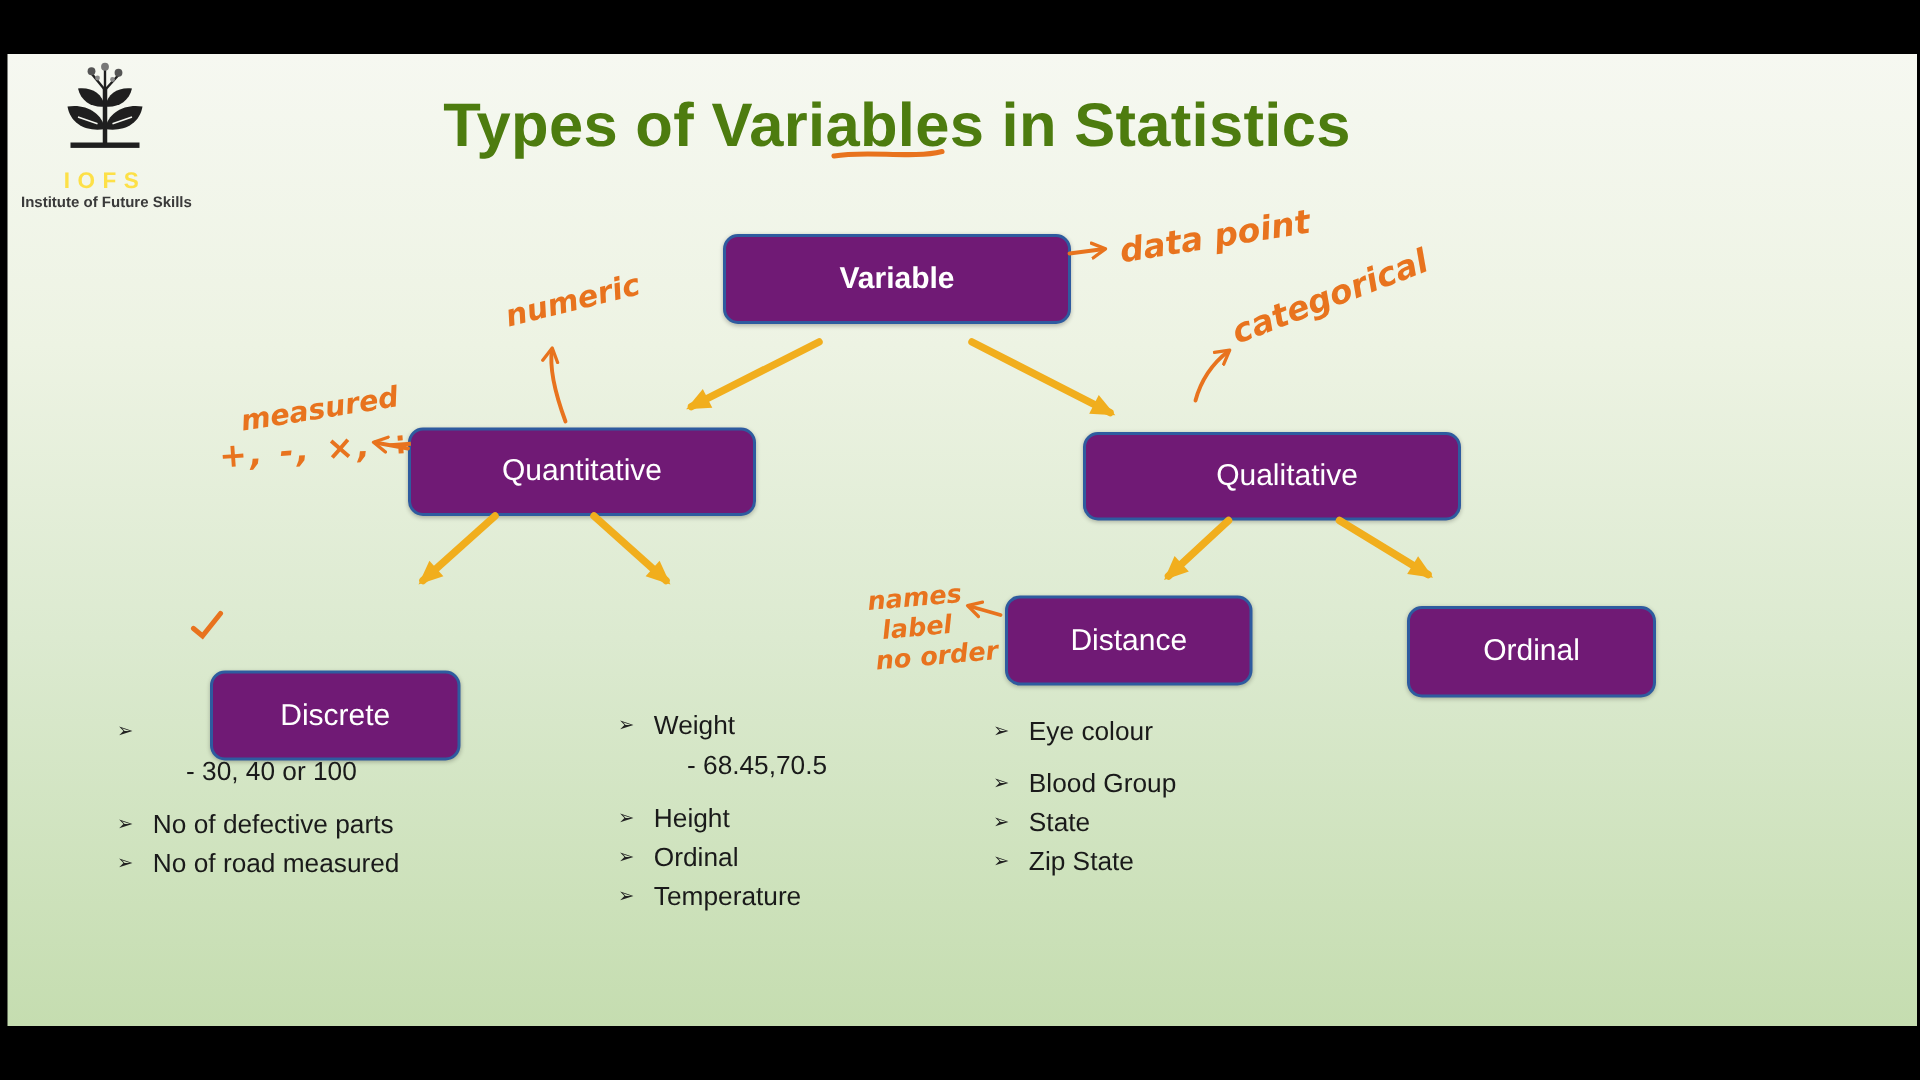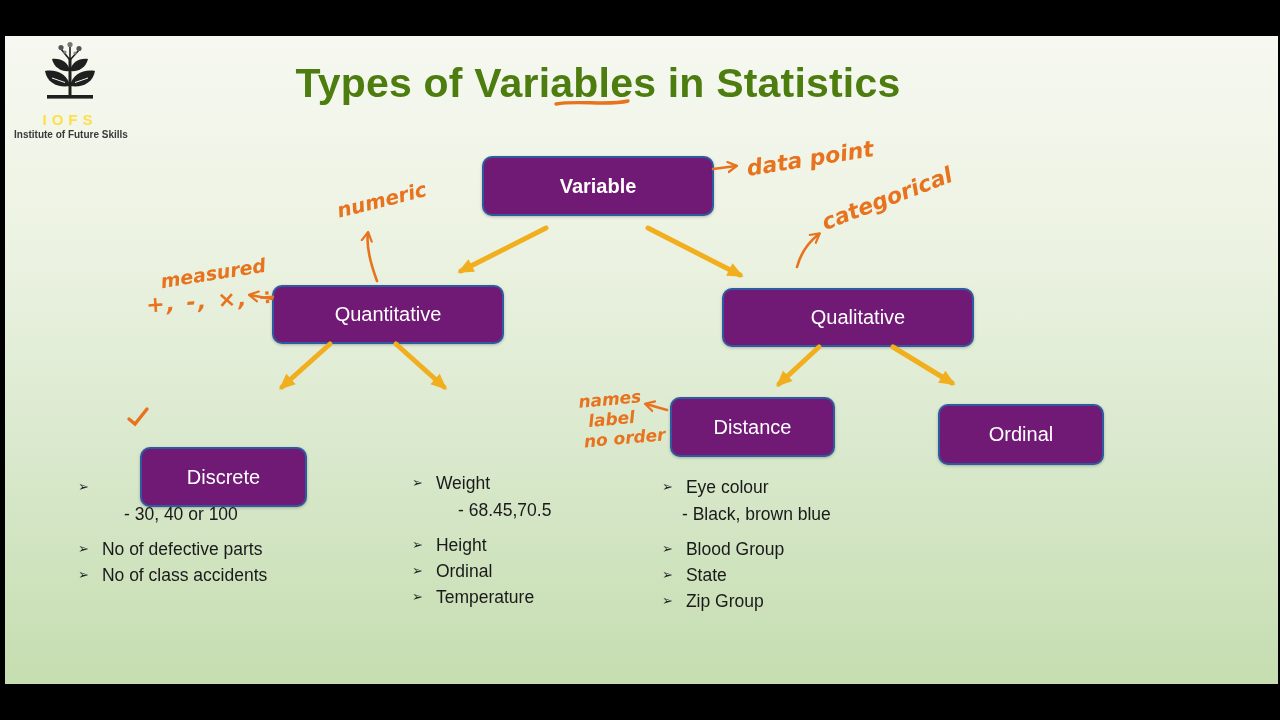--- a/index.html
+++ b/index.html
@@ -87,21 +87,21 @@
     <div class="ex-item">
       <span class="bullet">➢</span>
     </div>
     <div class="sub ind36">- 30, 40 or 100</div>
     <div class="ex-item gap">
       <span class="bullet">➢</span>
       <span>No of defective parts</span>
     </div>
     <div class="ex-item">
       <span class="bullet">➢</span>
-      <span>No of class accidents</span>
+      <span>No of road measured</span>
     </div>
   </div>
 
   <div class="ex-list" style="left:412px;top:470px;width:250px;">
     <div class="ex-item">
       <span class="bullet">➢</span>
       <span>Weight</span>
     </div>
     <div class="sub ind36">-  68.45,70.5</div>
     <div class="ex-item gap">
@@ -116,32 +116,31 @@
       <span class="bullet">➢</span>
       <span>Temperature</span>
     </div>
   </div>
 
   <div class="ex-list" style="left:662px;top:474px;width:250px;">
     <div class="ex-item">
       <span class="bullet">➢</span>
       <span>Eye colour</span>
     </div>
-    <div class="sub ind20">- Black, brown blue</div>
     <div class="ex-item gap">
       <span class="bullet">➢</span>
       <span>Blood Group</span>
     </div>
     <div class="ex-item">
       <span class="bullet">➢</span>
       <span>State</span>
     </div>
     <div class="ex-item">
       <span class="bullet">➢</span>
-      <span>Zip Group</span>
+      <span>Zip State</span>
     </div>
   </div>
 
   <svg class="overlay" viewBox="0 0 1280 720">
     <defs>
       <marker id="yh" markerWidth="18" markerHeight="16" refX="13" refY="8" orient="auto" markerUnits="userSpaceOnUse">
         <path d="M1,1 L17,8 L1,15 Z" fill="#f1ae1d"></path>
       </marker>
       <marker id="oh" markerWidth="14" markerHeight="14" refX="9" refY="7" orient="auto" markerUnits="userSpaceOnUse">
         <path d="M1,2 L10,7 L1,12" fill="none" stroke="#e8731e" stroke-width="2.2" stroke-linecap="round" stroke-linejoin="round"></path>

